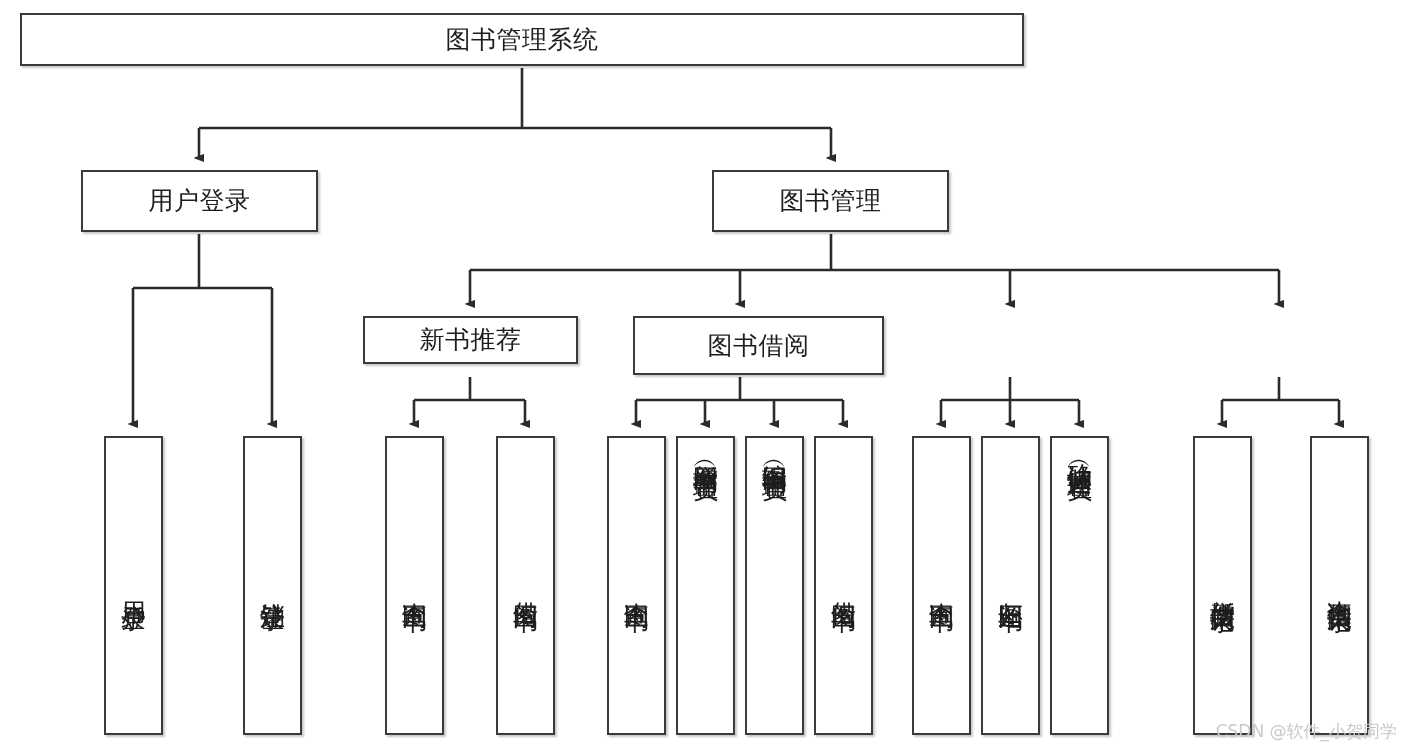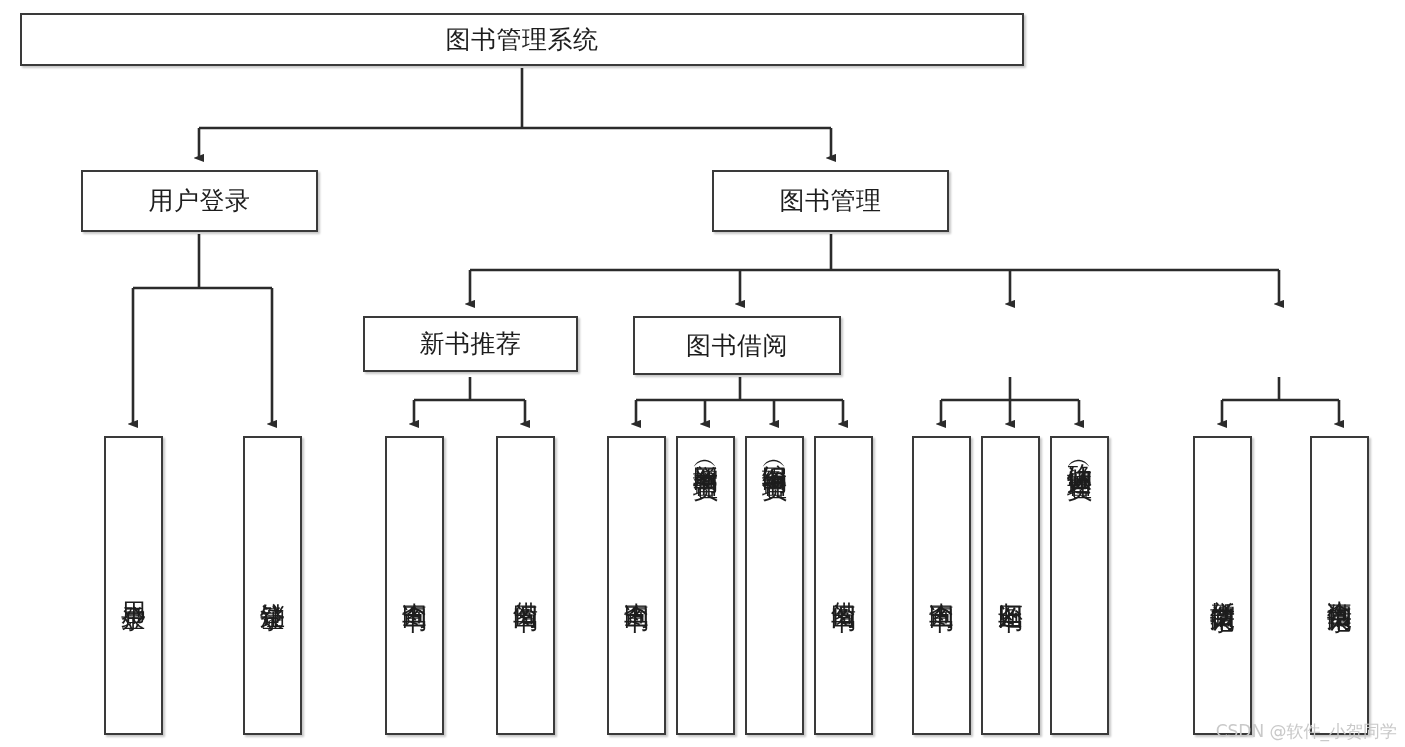--- a/index.html
+++ b/index.html
@@ -138,24 +138,24 @@
     <span class="label">图书管理系统</span>
   </div>
 
   <div class="node h" style="left:81px; top:170px; width:237px; height:62px;">
     <span class="label">用户登录</span>
   </div>
   <div class="node h" style="left:712px; top:170px; width:237px; height:62px;">
     <span class="label">图书管理</span>
   </div>
 
-  <div class="node h" style="left:363px; top:316px; width:215px; height:56px;">
+  <div class="node h" style="left:363px; top:316px; width:215px; height:48px;">
     <span class="label">新书推荐</span>
   </div>
-  <div class="node h" style="left:633px; top:316px; width:208px; height:59px;">
+  <div class="node h" style="left:633px; top:316px; width:251px; height:59px;">
     <span class="label">图书借阅</span>
   </div>
 
   <div class="node v center" style="left:104px; top:436px; width:59px; height:299px;">
     <span class="label">用户登录</span>
   </div>
   <div class="node v center" style="left:243px; top:436px; width:59px; height:299px;">
     <span class="label">注销登录</span>
   </div>
 

